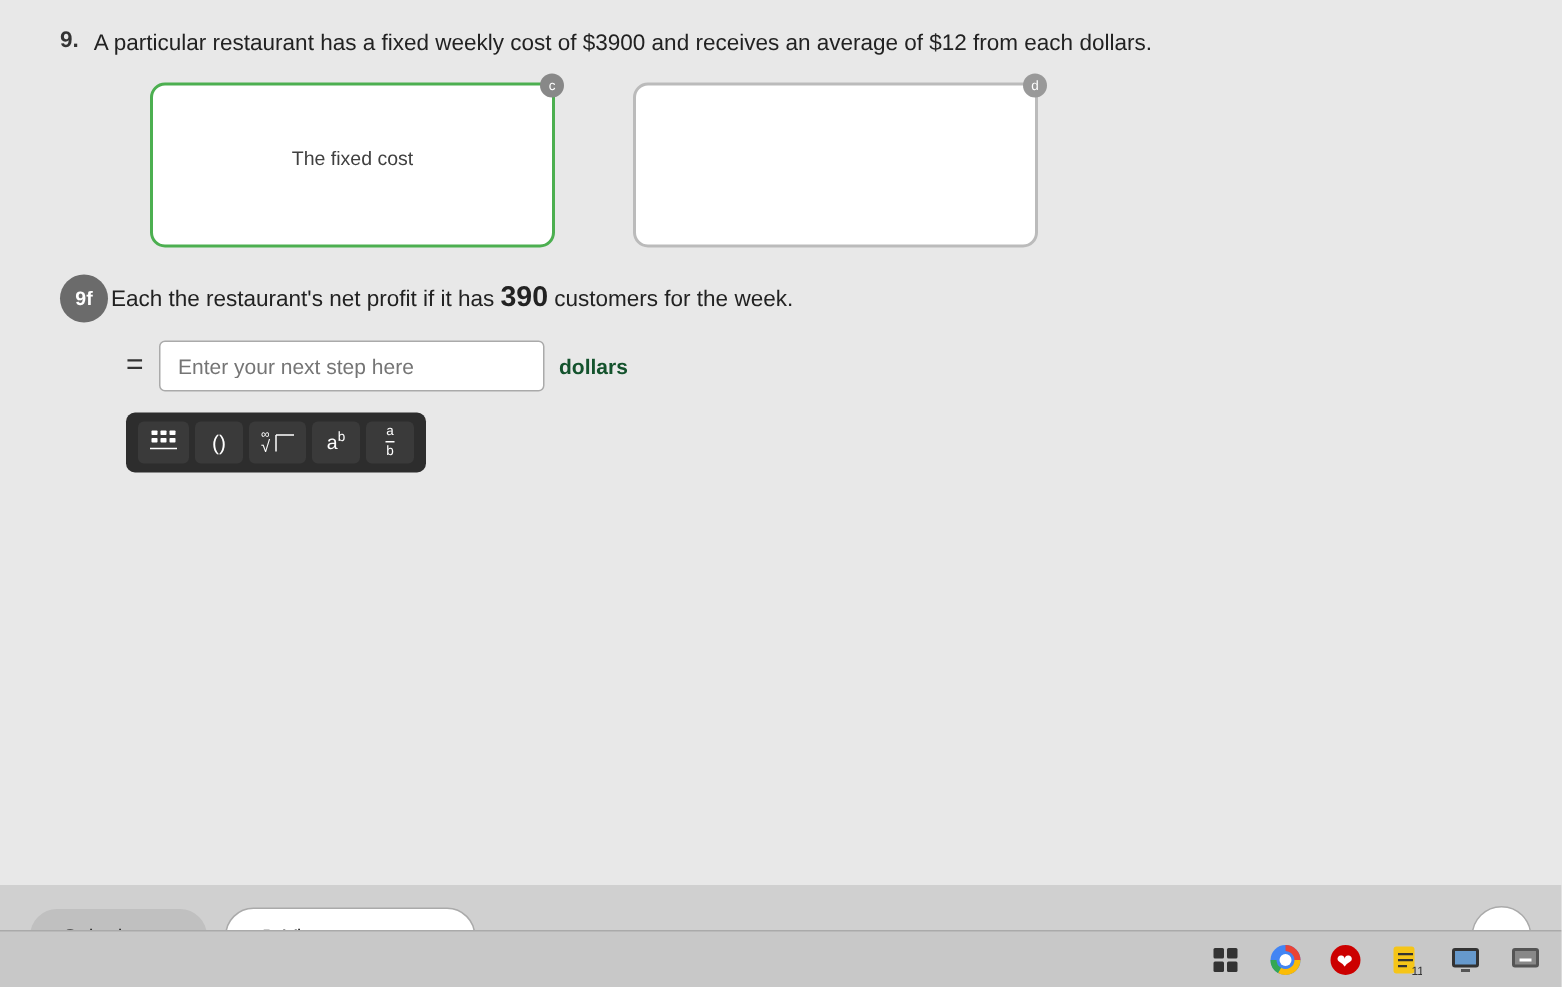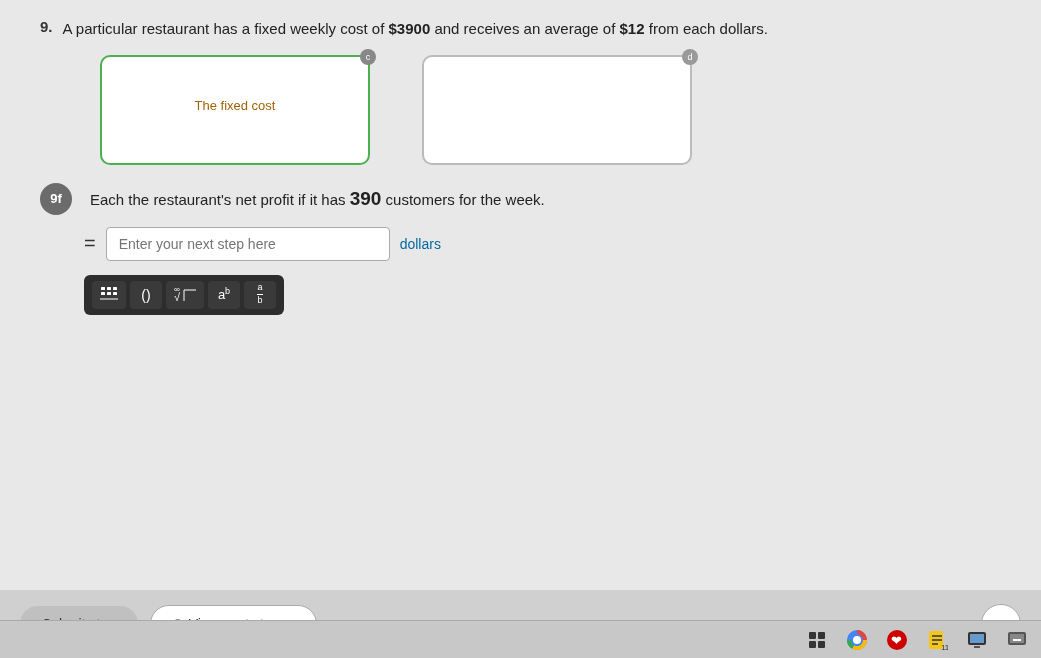--- a/index.html
+++ b/index.html
@@ -28,21 +28,21 @@
     }
 
     .question-text {
       font-size: 15px;
       color: #222;
       line-height: 1.5;
       font-weight: 400;
     }
 
     .question-text strong {
-      font-weight: 700;
+      font-weight: 400;
     }
 
     .cards-row {
       display: flex;
       gap: 20px;
       margin-top: 14px;
       margin-left: 60px;
       margin-bottom: 18px;
     }
 
@@ -92,21 +92,21 @@
       height: 100%;
       background: linear-gradient(135deg, #d4c5a0 0%, #c8b882 40%, #b8a870 70%, #a89860 100%);
       border-radius: 6px;
       position: relative;
       overflow: hidden;
     }
 
     .sub-question-row {
       display: flex;
       align-items: center;
-      gap: 18px;
+      gap: 2px;
       margin-bottom: 12px;
       margin-left: 0px;
     }
 
     .badge-9f {
       background: #6b6b6b;
       color: white;
       border-radius: 50%;
       width: 32px;
       height: 32px;
@@ -137,28 +137,29 @@
       color: #333;
       font-weight: 400;
     }
 
     .input-field {
       border: 1.5px solid #aaa;
       border-radius: 4px;
       padding: 8px 12px;
       font-size: 14px;
       color: #888;
-      width: 284px;
+      width: 257px;
       outline: none;
       background: white;
     }
 
     .dollars-label {
       font-size: 14px;
-      color: #0369a1;
+      color: #14532d;
+      font-weight: bold;
     }
 
     .math-toolbar {
       display: flex;
       gap: 4px;
       margin-left: 44px;
       background: #2d2d2d;
       border-radius: 6px;
       padding: 6px 8px;
       width: fit-content;
@@ -315,21 +316,21 @@
     <span>9.</span>
     <span class="question-text">
       <span>A particular restaurant has a fixed weekly cost of </span><strong>$3900</strong><span> and receives an average of </span><strong>$12</strong><span> from each dollars.</span>
     </span>
   </div>
 
   <div class="cards-row">
     <div class="card active">
       <div class="card-dot">c</div>
       <div class="card-text">
-        <div style="font-size:13px; color:#a16207; margin-bottom:8px;">The fixed cost</div>
+        <div style="font-size:13px; color:#404040; margin-bottom:8px;">The fixed cost</div>
         <div class="card-image-placeholder">
           
           
           
         </div>
       </div>
     </div>
 
     <div style="display:flex;align-items:center;justify-content:center;width:12px;"></div>
 

